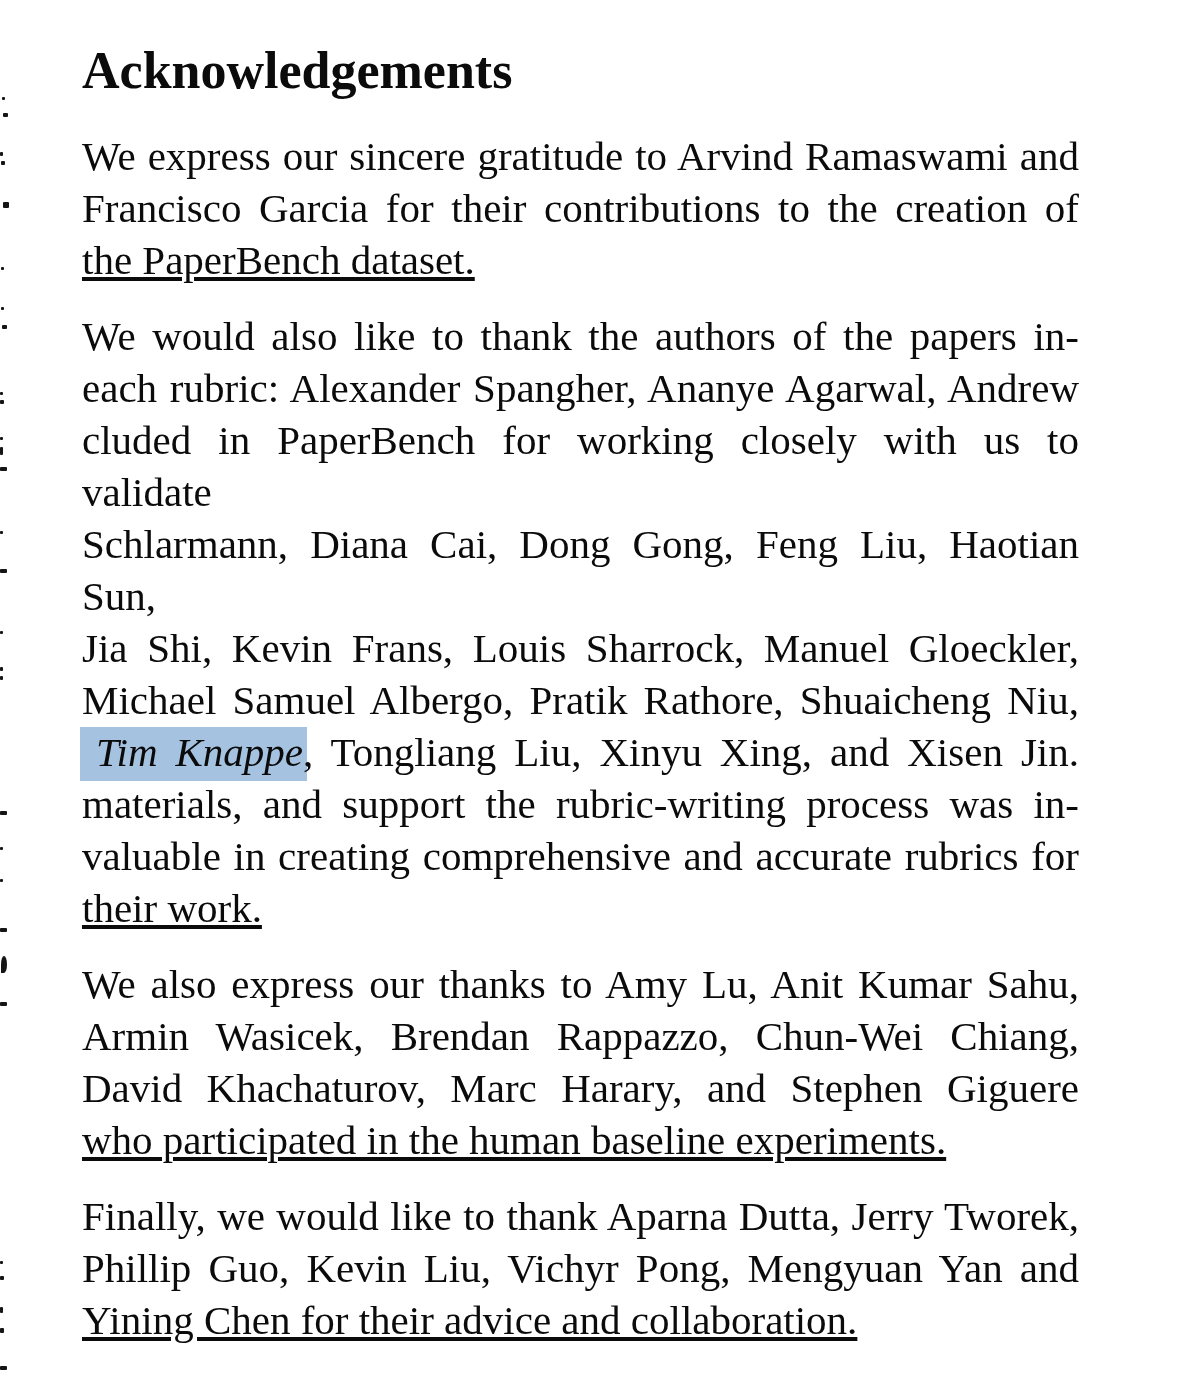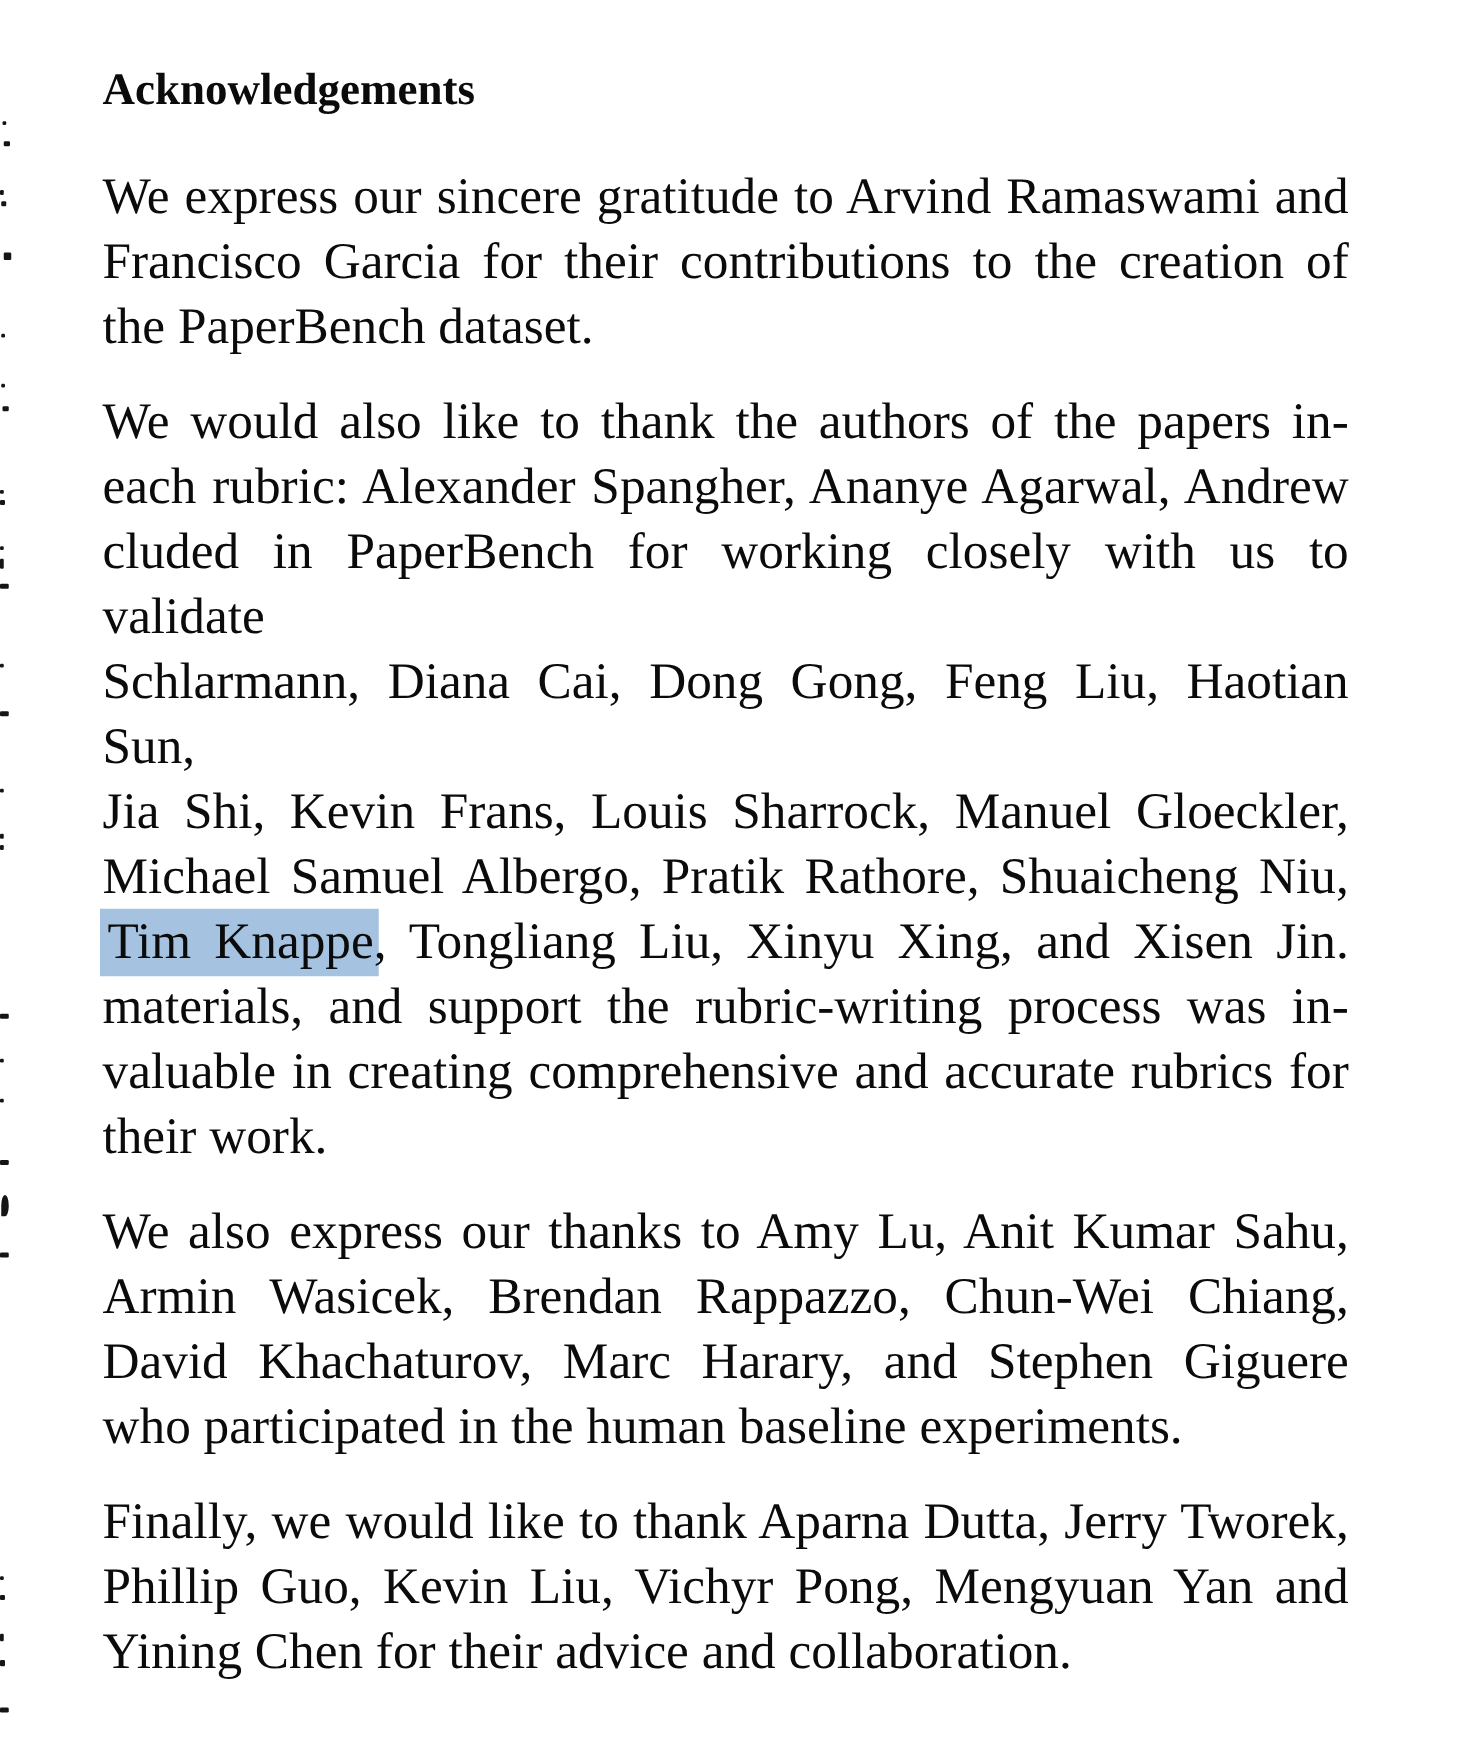--- a/index.html
+++ b/index.html
@@ -15,41 +15,43 @@
     font-family: "Liberation Serif", "DejaVu Serif", serif;
     color: #0b0b0b;
   }
   .content {
     position: absolute;
     left: 82px;
     top: 42px;
     width: 1014px;
   }
   .section-title {
-    font-size: 36px;
+    font-size: 52px;
     font-weight: bold;
     line-height: 58px;
     margin: 0 0 30px 0;
     letter-spacing: 0;
   }
   .paragraph {
     margin: 0 17px 24px 0;
   }
   .line {
     font-size: 41px;
     line-height: 52px;
     text-align: justify;
     text-align-last: justify;
   }
   .line.last {
     text-align-last: left;
+    text-decoration: underline;
   }
   .highlight {
-    padding: 2px 4px 6px 6px;
+    padding: 2px 4px 6px 16px;
     margin: -2px -4px -6px -2px;
+    font-style: italic;
   }
   .edge-artifacts {
     position: absolute;
     left: 0;
     top: 0;
     width: 12px;
     height: 1396px;
   }
   .artifact {
     position: absolute;

